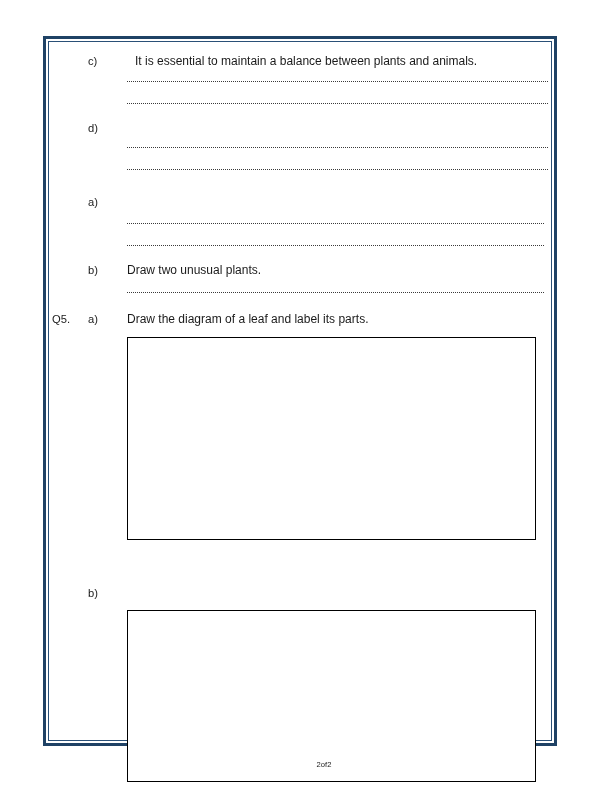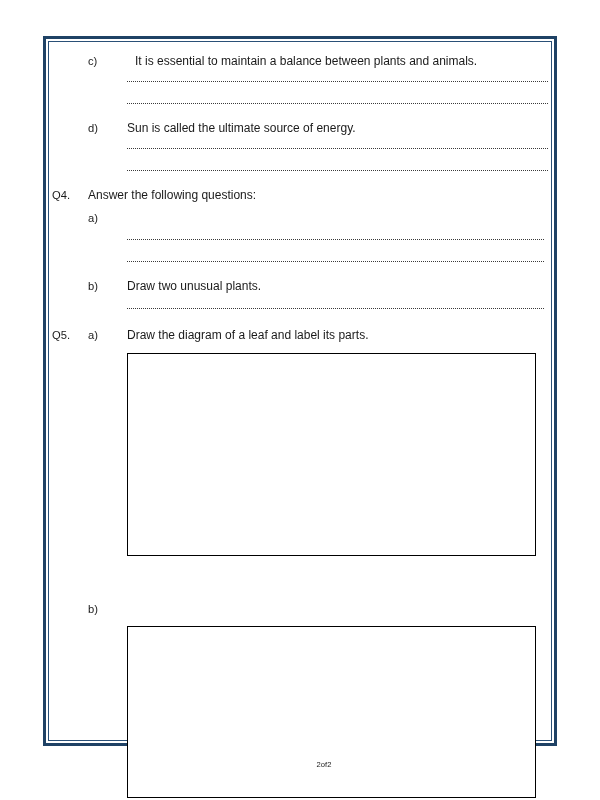--- a/index.html
+++ b/index.html
@@ -163,38 +163,33 @@
     <div class="sp-6"></div>
     <div class="dotline">
         <div class="dots"></div>
       </div>
 
     <div class="sp-6"></div>
 
     <div class="qrow">
       <div class="qnum"></div>
       <div class="qlabel">d)</div>
-      <div class="qtext">Sun is called the ultimate source of energy.</div>
-    </div>
-
-    <div class="sp-8"></div>
-    <div class="dotline">
-        <div class="dots"></div>
-      </div>
-    <div class="sp-6"></div>
-    <div class="dotline">
-        <div class="dots"></div>
-      </div>
-
-    <div class="sp-6"></div>
-
-    <div class="qrow">
-      <div class="qnum">Q4.</div>
-      <div class="qtext">Answer the following questions:</div>
-    </div>
+    </div>
+
+    <div class="sp-8"></div>
+    <div class="dotline">
+        <div class="dots"></div>
+      </div>
+    <div class="sp-6"></div>
+    <div class="dotline">
+        <div class="dots"></div>
+      </div>
+
+    <div class="sp-6"></div>
+
 
     <div class="sp-8"></div>
 
     <div class="qrow">
       <div class="qnum"></div>
       <div class="qlabel">a)</div>
     </div>
 
     <div class="sp-10"></div>
     <div class="dotline short">

